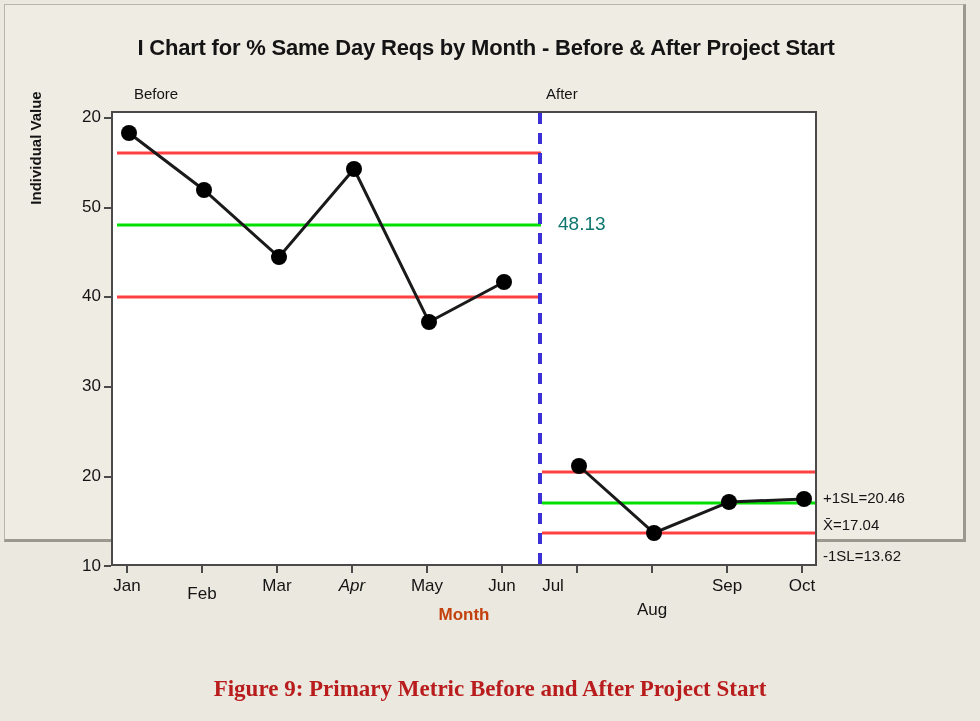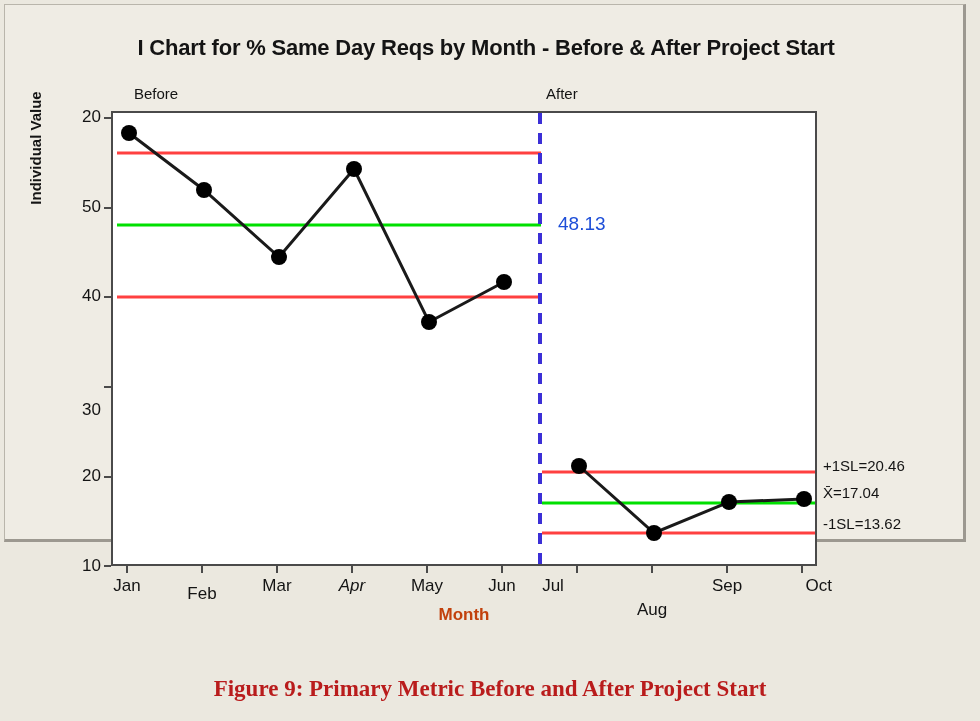--- a/index.html
+++ b/index.html
@@ -122,28 +122,29 @@
     font-weight: bold;
     color: #c2410c;
   }
   
   .limit-annotation {
     position: absolute;
     left: 818px;
     font-size: 15px;
     color: #141414;
     white-space: nowrap;
+    margin-top: 32px;
   }
   
   #center-callout {
     position: absolute;
     left: 553px;
     top: 208px;
     font-size: 19px;
-    color: #1d4ed8;
+    color: #0f766e;
   }
   
   #figure-caption {
     position: absolute;
     left: 0;
     top: 676px;
     width: 980px;
     text-align: center;
     font-family: "Liberation Serif", serif;
     font-size: 23px;
@@ -165,21 +166,21 @@
     <div class="stage-label" id="stage-label-after">After</div>
 
     <div id="y-axis-title">Individual Value</div>
 
     <div class="y-tick-label" style="left:52px; top:102px;">20</div>
     <div class="y-tick-mark" style="left:99px; top:112px;"></div>
     <div class="y-tick-label" style="left:52px; top:192px;">50</div>
     <div class="y-tick-mark" style="left:99px; top:202px;"></div>
     <div class="y-tick-label" style="left:52px; top:281px;">40</div>
     <div class="y-tick-mark" style="left:99px; top:291px;"></div>
-    <div class="y-tick-label" style="left:52px; top:371px;margin-top:24px;">30</div>
+    <div class="y-tick-label" style="left:52px; top:371px;">30</div>
     <div class="y-tick-mark" style="left:99px; top:381px;"></div>
     <div class="y-tick-label" style="left:52px; top:461px;">20</div>
     <div class="y-tick-mark" style="left:99px; top:471px;"></div>
     <div class="y-tick-label" style="left:52px; top:551px;">10</div>
     <div class="y-tick-mark" style="left:99px; top:560px;"></div>
 
     <div id="plot-area">
       <svg id="plot-inner" width="702" height="451" viewBox="0 0 702 451">
 
         <line x1="4" y1="40" x2="428" y2="40" stroke="#ff4040" stroke-width="3"></line>
@@ -228,21 +229,21 @@
 
     <div class="x-tick-label" style="left:92px;  top:571px;">Jan</div>
     <div class="x-tick-label" style="left:167px; top:571px;margin-top:8px;">Feb</div>
     <div class="x-tick-label" style="left:242px; top:571px;">Mar</div>
     <div class="x-tick-label" style="left:317px; top:571px;font-style:italic;">Apr</div>
     <div class="x-tick-label" style="left:392px; top:571px;">May</div>
     <div class="x-tick-label" style="left:467px; top:571px;">Jun</div>
     <div class="x-tick-label" style="left:518px; top:571px;">Jul</div>
     <div class="x-tick-label" style="left:617px; top:571px;margin-top:24px;">Aug</div>
     <div class="x-tick-label" style="left:692px; top:571px;">Sep</div>
-    <div class="x-tick-label" style="left:767px; top:571px;text-align:right;">Oct</div>
+    <div class="x-tick-label" style="left:767px; top:571px;">Oct</div>
 
     <div id="x-axis-title">Month</div>
 
   </div>
 
   <div id="figure-caption">Figure 9: Primary Metric Before and After Project Start</div>
 
 </div>
 
 </body></html>

